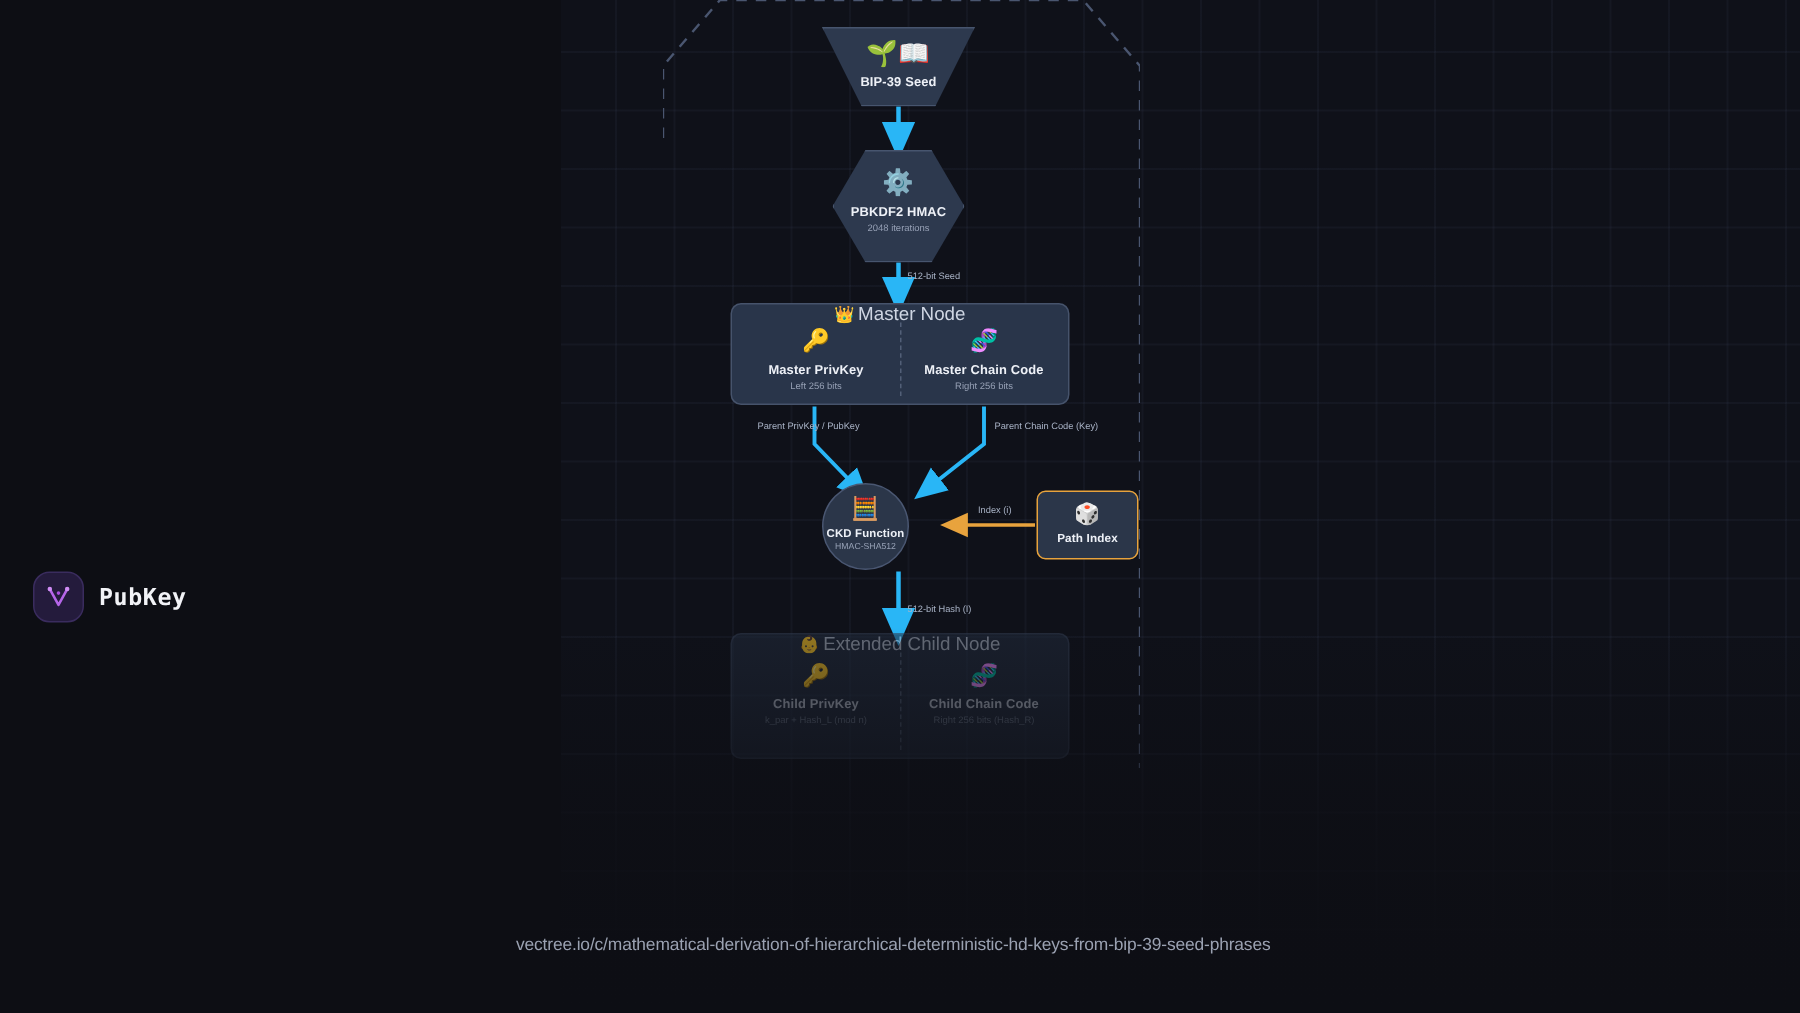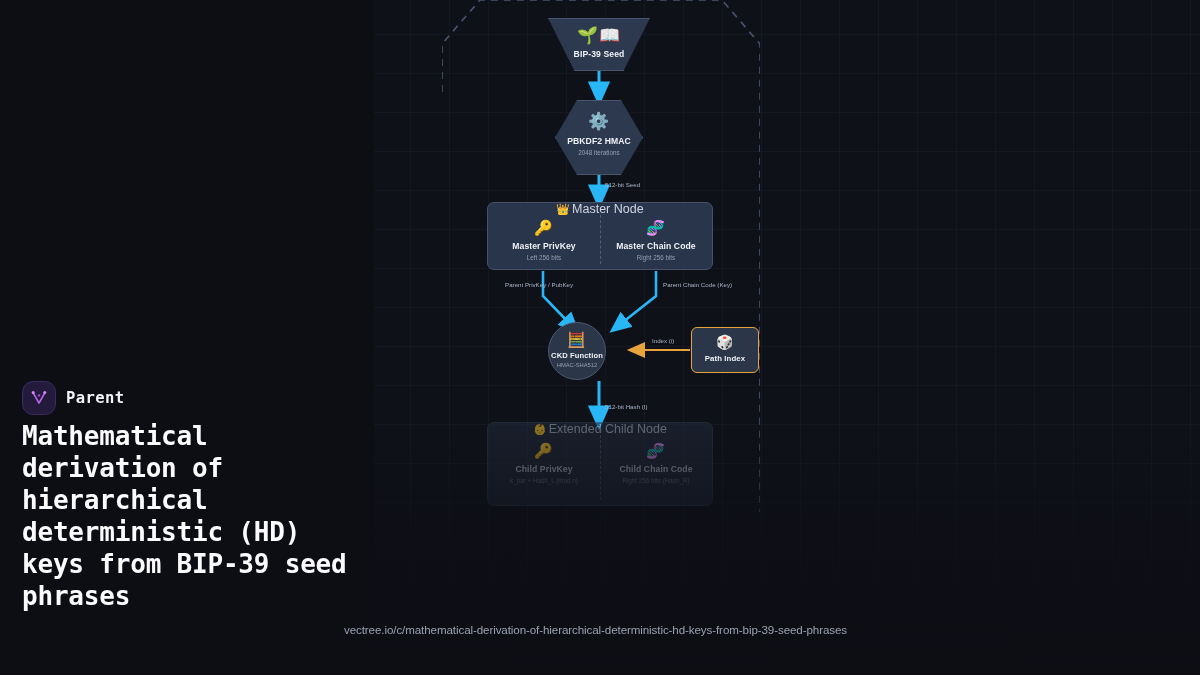--- a/index.html
+++ b/index.html
@@ -335,20 +335,19 @@
 
   <div id="brand">
     <div id="brand-mark">
       <svg width="20" height="20" viewBox="0 0 20 20">
         <path d="M4.2 4.8 L10 15.2 L15.8 4.8" fill="none" stroke="#b565e8" stroke-width="1.7" stroke-linecap="round" stroke-linejoin="round"></path>
         <circle cx="4.2" cy="4.6" r="1.5" fill="#d08cf5"></circle>
         <circle cx="15.8" cy="4.6" r="1.5" fill="#d08cf5"></circle>
         <circle cx="10" cy="7.4" r="1.2" fill="#a94fe0"></circle>
       </svg>
     </div>
-    <div id="brand-name">Parent</div>
+    <div id="brand-name">PubKey</div>
   </div>
 
-  <div id="headline">Mathematical derivation of hierarchical deterministic (HD) keys from BIP-39 seed phrases</div>
 
   <div id="url">vectree.io/c/mathematical-derivation-of-hierarchical-deterministic-hd-keys-from-bip-39-seed-phrases</div>
 
 </div>
 
 </body></html>

